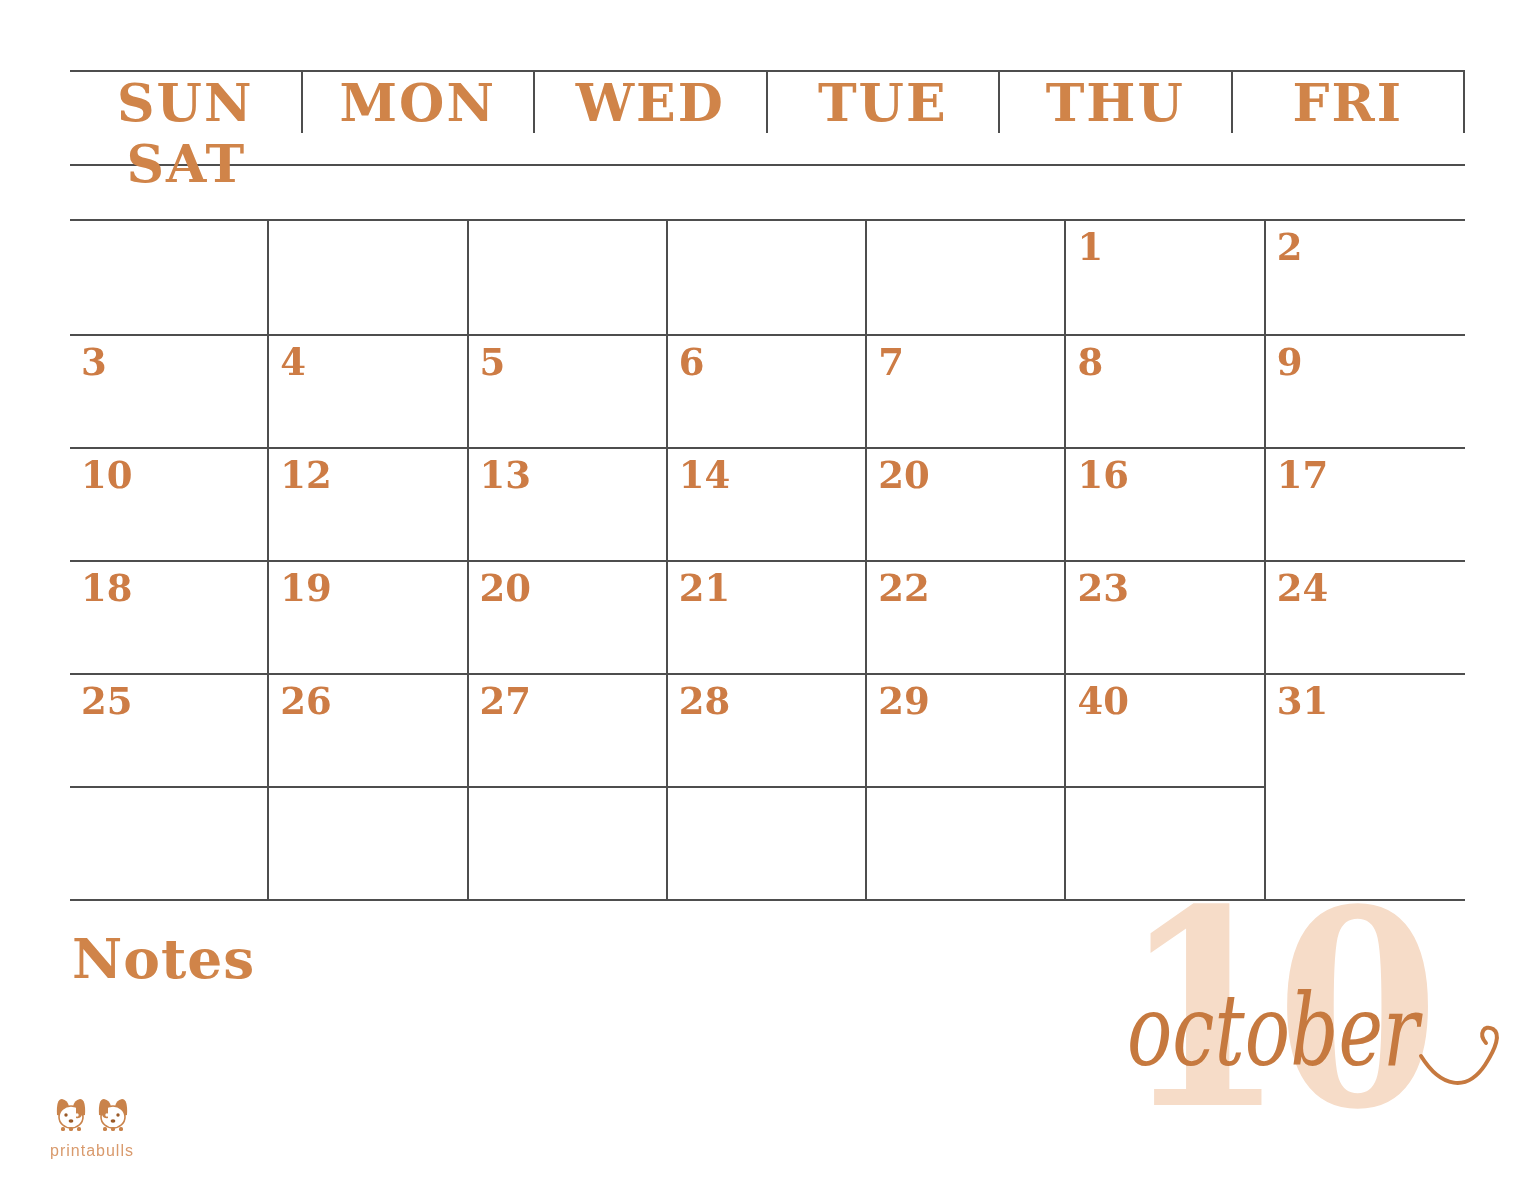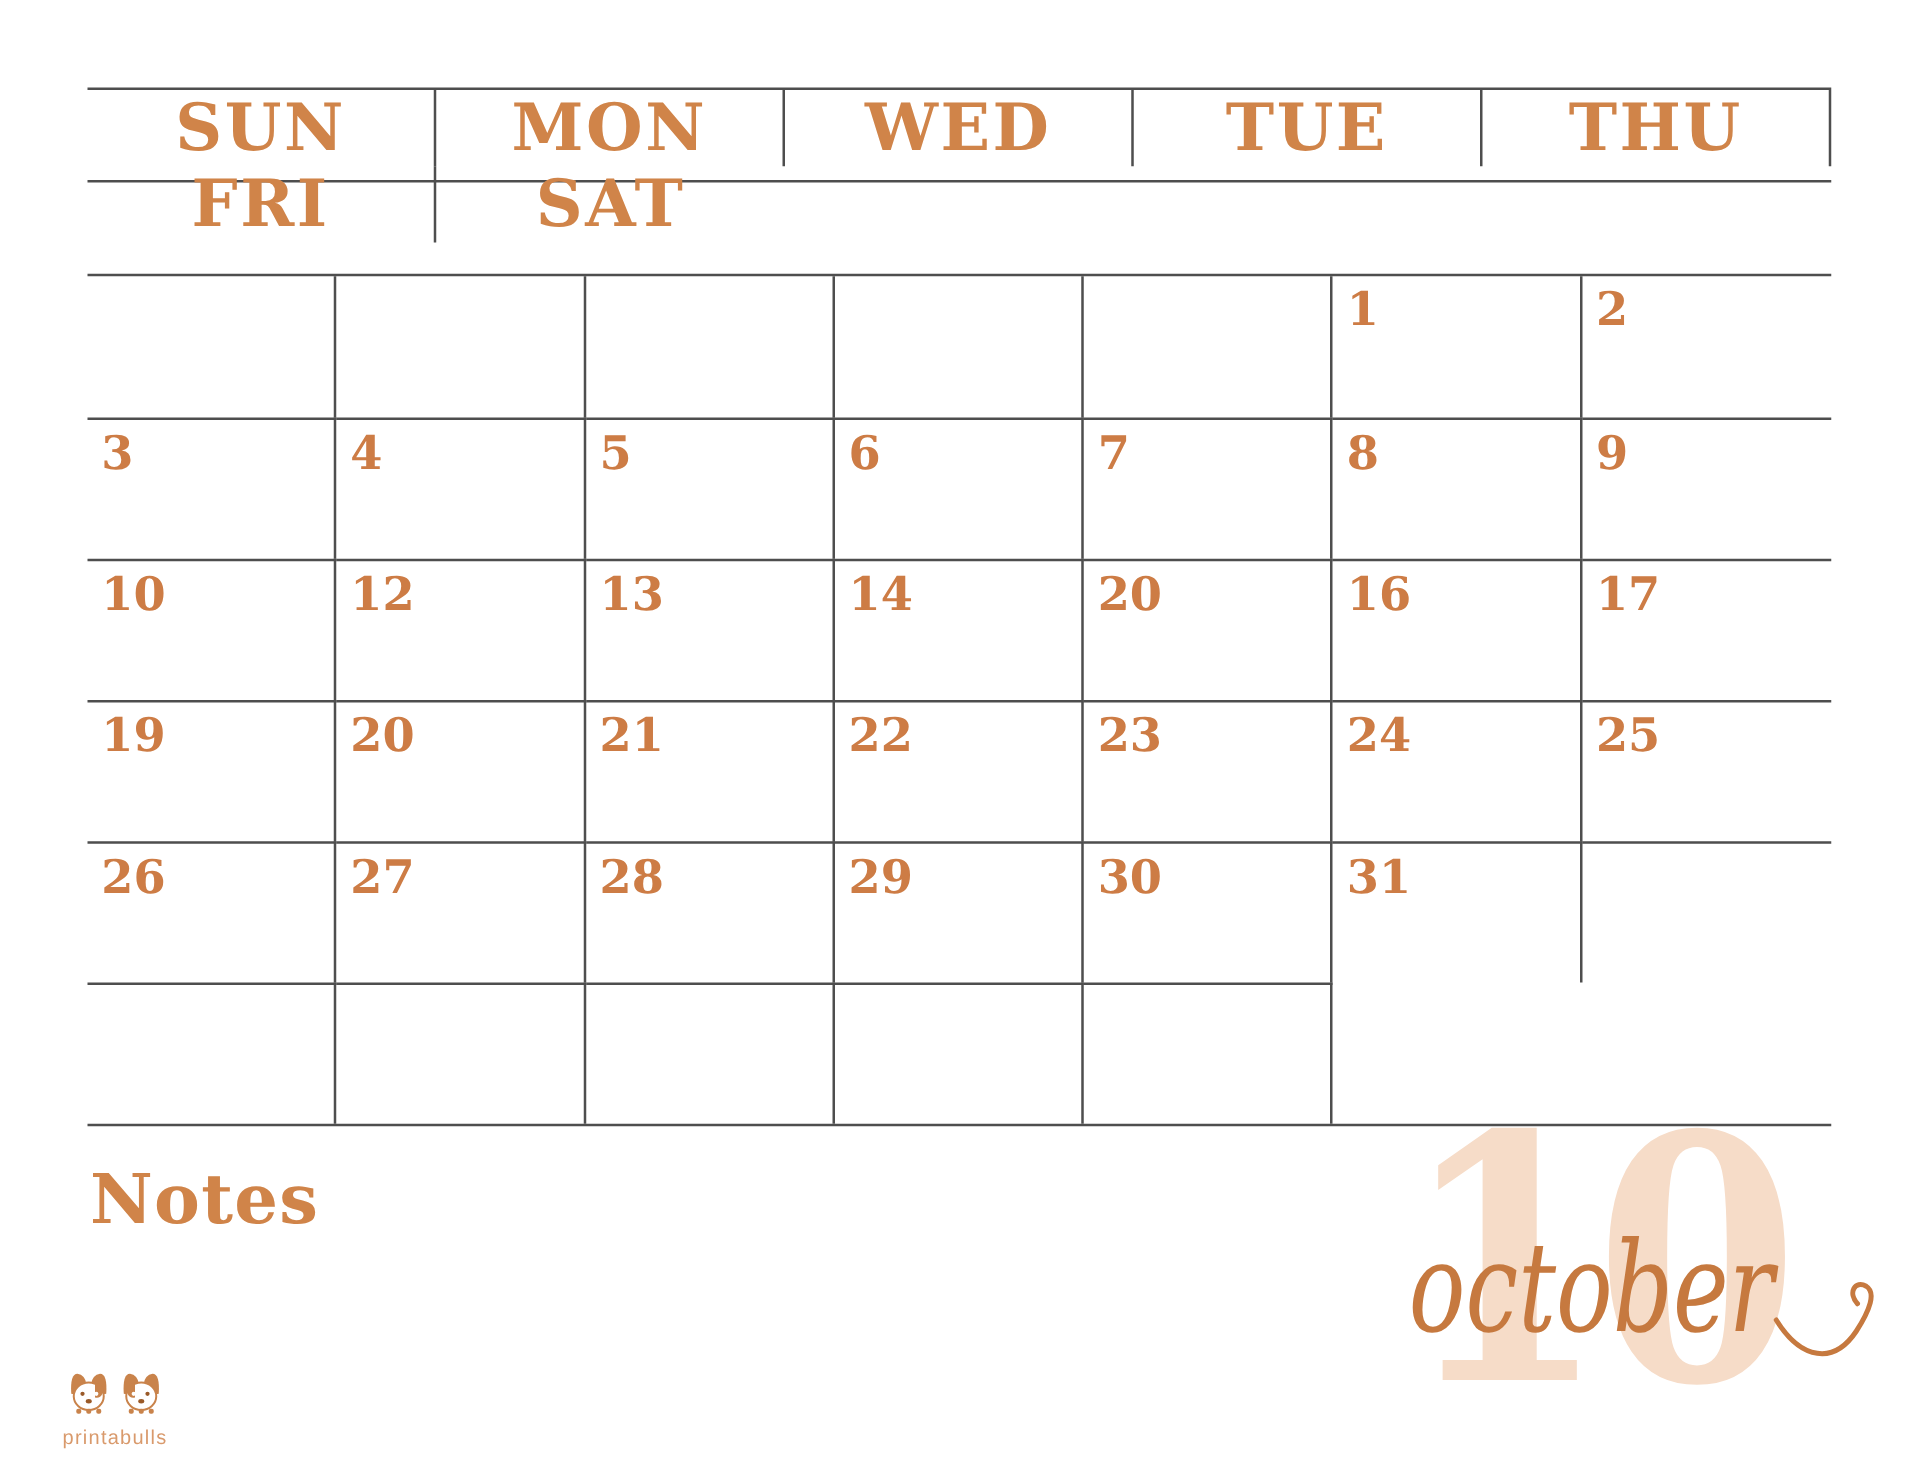--- a/index.html
+++ b/index.html
@@ -14,25 +14,25 @@
   .page{
     position:relative;
     width:1536px;height:1187px;
     background:#ffffff;
     overflow:hidden;
     font-family:"DejaVu Serif", serif;
   }
   
   .weekday-row{
     position:absolute;left:70px;top:70px;
-    width:1395px;height:76px;
+    width:1395px;height:96px;
     box-sizing:border-box;
     border-top:2px solid var(--grid-line);
     border-bottom:2px solid var(--grid-line);
-    display:grid;grid-template-columns:repeat(5,1fr);
+    display:grid;grid-template-columns:repeat(6,1fr);
   }
   .wd{
     box-sizing:border-box;
     display:flex;align-items:center;justify-content:center;
     font-weight:bold;font-size:52px;letter-spacing:2px;
     color:var(--accent-orange);
   }
   .wd:not(:last-child){border-right:2px solid var(--grid-line);}
   
   .month-grid{
@@ -124,32 +124,33 @@
       <div class="cell"><span class="date">7</span></div>
       <div class="cell"><span class="date">8</span></div>
       <div class="cell"><span class="date">9</span></div>
       <div class="cell"><span class="date">10</span></div>
       <div class="cell"><span class="date">12</span></div>
       <div class="cell"><span class="date">13</span></div>
       <div class="cell"><span class="date">14</span></div>
       <div class="cell"><span class="date">20</span></div>
       <div class="cell"><span class="date">16</span></div>
       <div class="cell"><span class="date">17</span></div>
+      <div class="cell"><span class="date">18</span></div>
       <div class="cell"><span class="date">19</span></div>
       <div class="cell"><span class="date">20</span></div>
       <div class="cell"><span class="date">21</span></div>
       <div class="cell"><span class="date">22</span></div>
       <div class="cell"><span class="date">23</span></div>
       <div class="cell"><span class="date">24</span></div>
       <div class="cell"><span class="date">25</span></div>
       <div class="cell"><span class="date">26</span></div>
       <div class="cell"><span class="date">27</span></div>
       <div class="cell"><span class="date">28</span></div>
       <div class="cell"><span class="date">29</span></div>
-      <div class="cell"><span class="date">30</span></div>
+      <div class="cell"><span class="date">40</span></div>
       <div class="cell"><span class="date">31</span></div>
       <div class="cell"><span class="date"></span></div>
       <div class="cell"><span class="date"></span></div>
       <div class="cell"><span class="date"></span></div>
       <div class="cell"><span class="date"></span></div>
       <div class="cell"><span class="date"></span></div>
       <div class="cell"><span class="date"></span></div>
     </div>
 
   <div class="notes-title">Notes</div>

